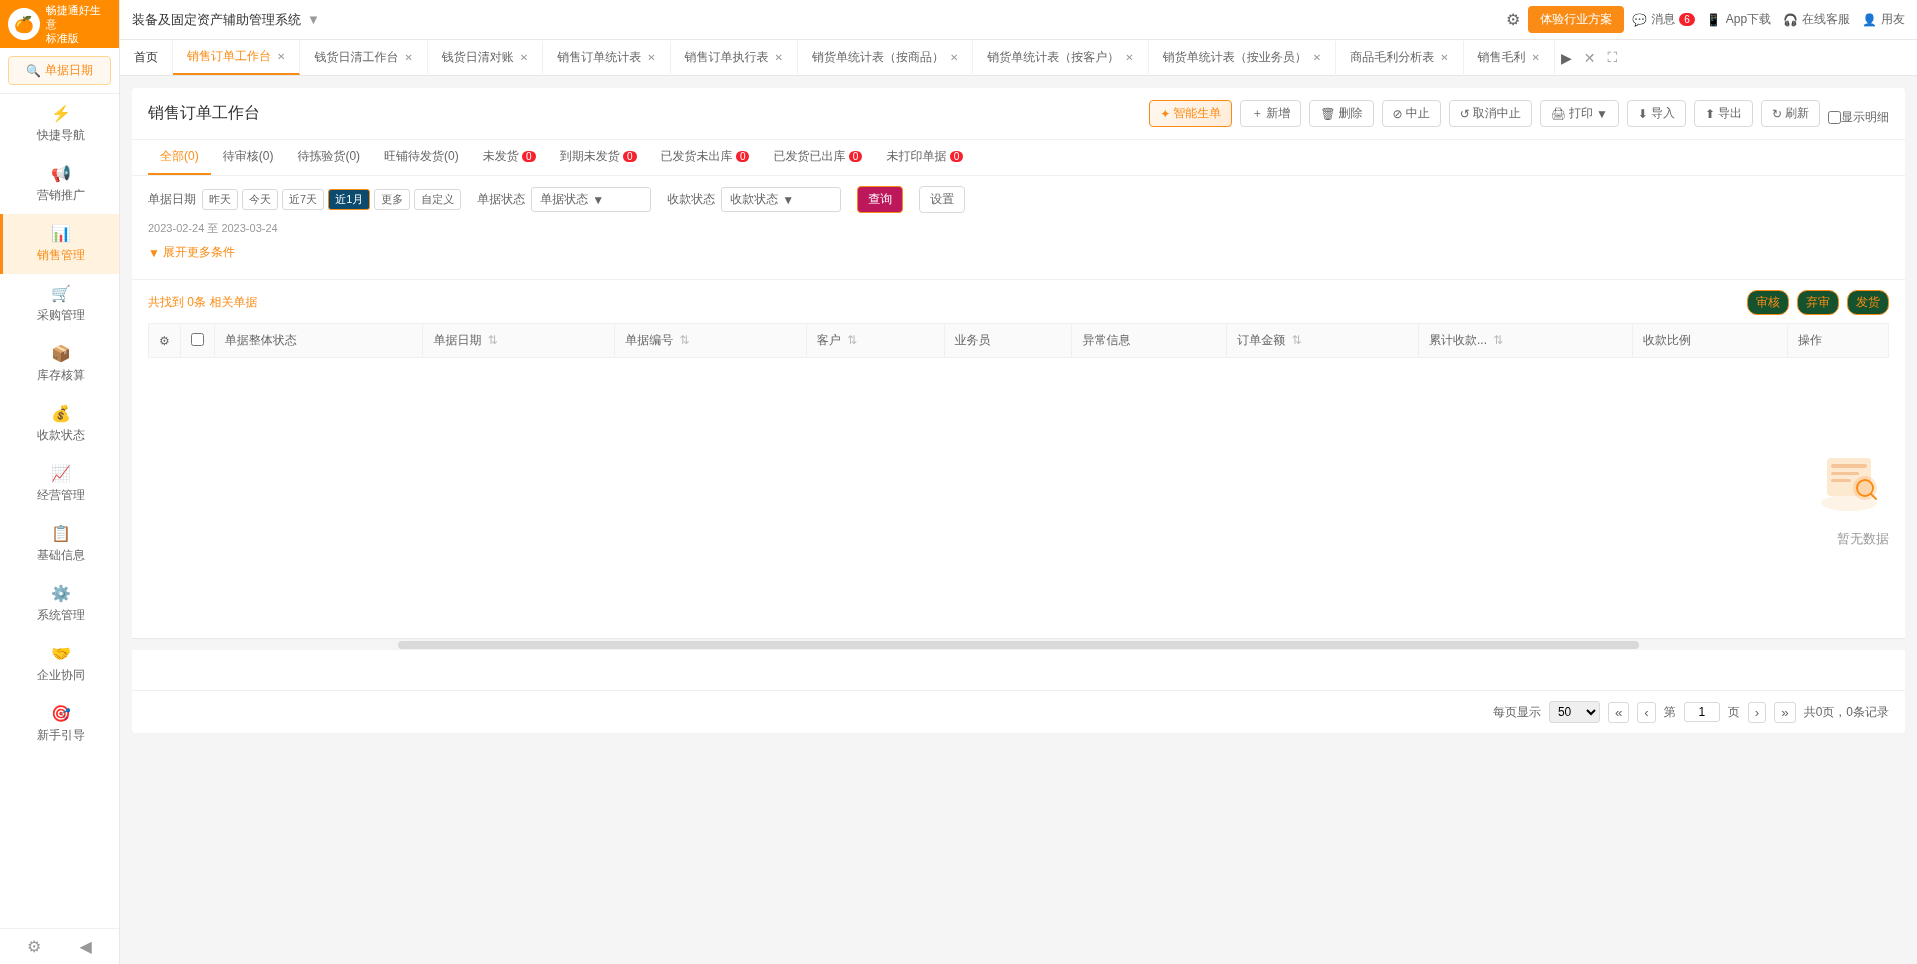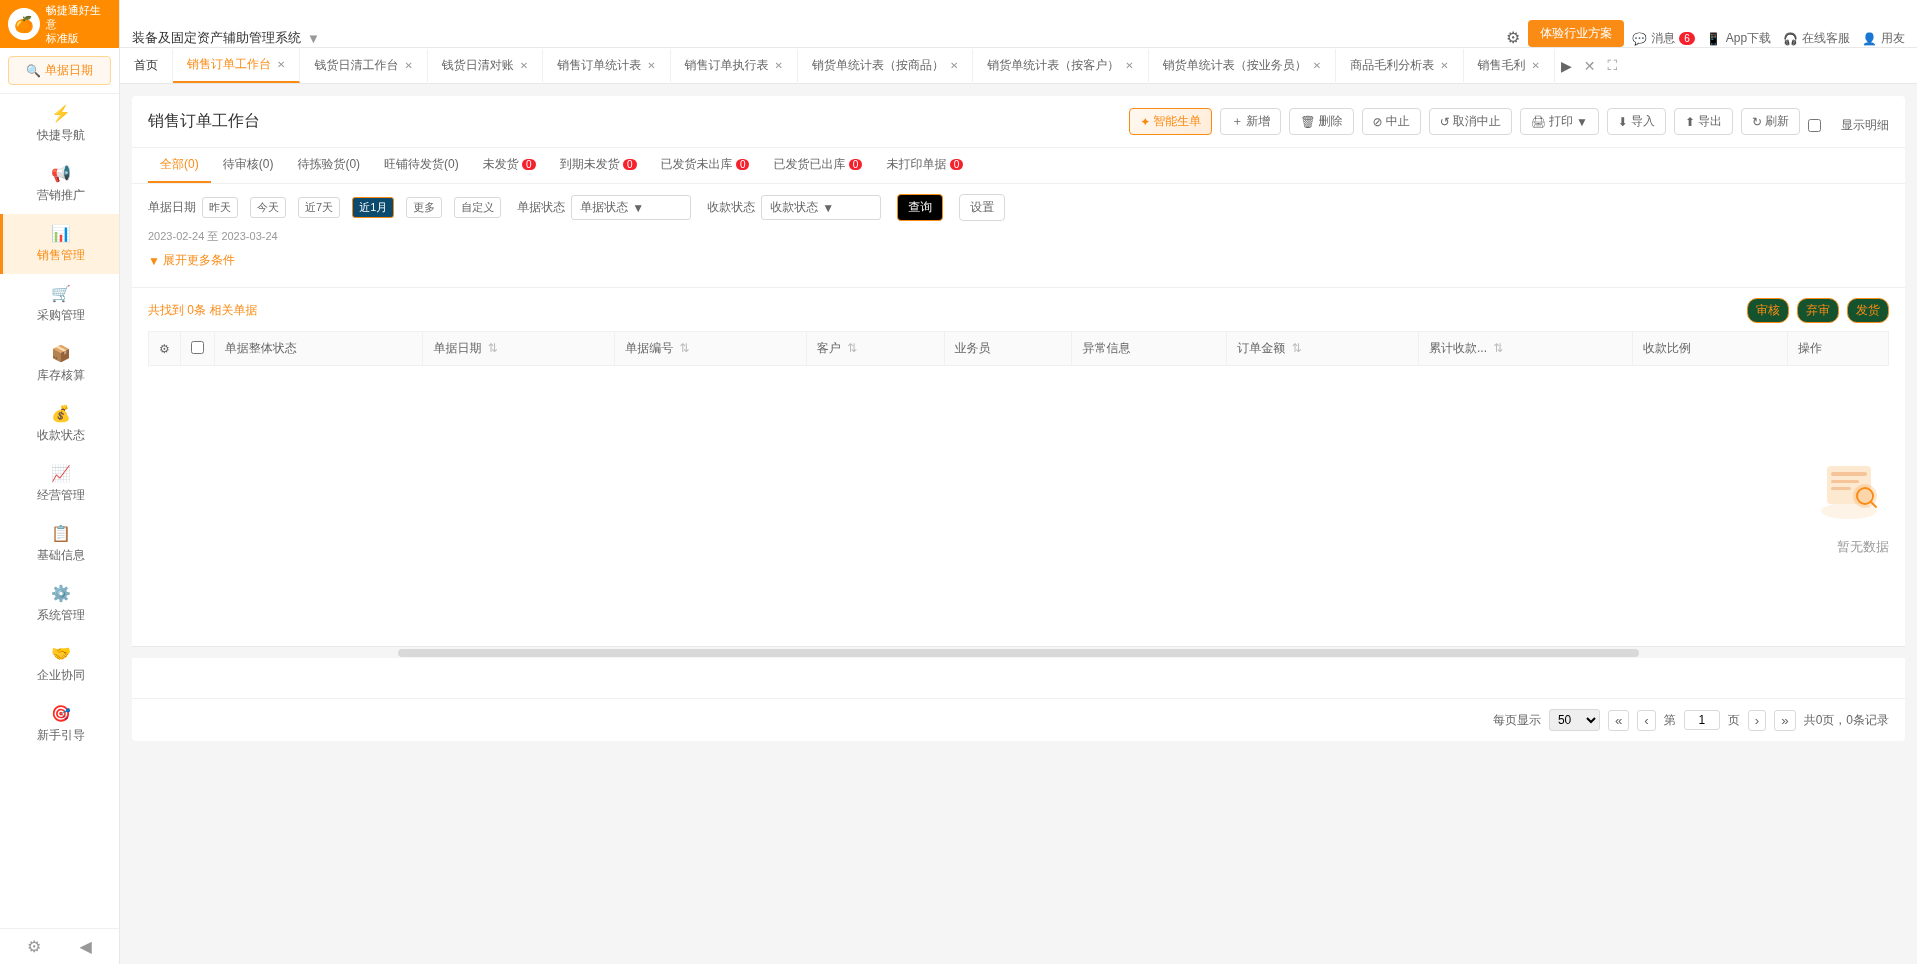--- a/index.html
+++ b/index.html
@@ -15,21 +15,21 @@
     .sidebar-item { padding: 10px 8px; display: flex; flex-direction: column; align-items: center; gap: 4px; cursor: pointer; color: #666; font-size: 12px; border-left: 3px solid transparent; }
     .sidebar-item.active { background: #fff3e0; color: #fa8c16; border-left-color: #fa8c16; }
     .sidebar-item-icon { font-size: 16px; }
     .sidebar-bottom { margin-top: auto; border-top: 1px solid #f0f0f0; padding: 8px; display: flex; justify-content: space-around; }
     .sidebar-bottom-btn { cursor: pointer; color: #999; font-size: 16px; }
 
     
     .main { flex: 1; display: flex; flex-direction: column; overflow: hidden; }
 
     
-    .topbar { height: 48px; background: #fff; border-bottom: 1px solid #e8e8e8; display: flex; align-items: flex-end; padding: 0 12px; gap: 8px; flex-shrink: 0; }
+    .topbar { height: 40px; background: #fff; border-bottom: 1px solid #e8e8e8; display: flex; align-items: center; padding: 0 12px; gap: 8px; flex-shrink: 0; }
     .topbar-title { font-size: 13px; color: #333; flex: 1; display: flex; align-items: center; gap: 6px; }
     .topbar-dropdown { color: #999; cursor: pointer; }
     .topbar-solution-btn { background: #fa8c16; color: #fff; border: none; border-radius: 4px; padding: 5px 12px; font-size: 12px; cursor: pointer; }
     .topbar-right { display: flex; align-items: center; gap: 12px; color: #666; font-size: 12px; }
     .topbar-right-item { display: flex; align-items: center; gap: 4px; cursor: pointer; }
     .badge { background: #f5222d; color: #fff; border-radius: 10px; padding: 1px 5px; font-size: 10px; }
     .gear-btn { cursor: pointer; color: #666; font-size: 16px; }
 
     
     .tabbar { background: #fff; border-bottom: 1px solid #e8e8e8; display: flex; align-items: center; flex-shrink: 0; overflow: hidden; }
@@ -43,37 +43,37 @@
 
     
     .content { flex: 1; overflow: auto; padding: 12px; background: #f5f5f5; }
     .content-panel { background: #fff; border-radius: 4px; }
 
     
     .page-header { display: flex; align-items: center; justify-content: space-between; padding: 12px 16px; border-bottom: 1px solid #f0f0f0; }
     .page-title { font-size: 16px; font-weight: 500; color: #333; }
     .page-actions { display: flex; align-items: center; gap: 8px; }
     .action-btn { padding: 4px 10px; border: 1px solid #d9d9d9; background: #fff; border-radius: 4px; font-size: 12px; cursor: pointer; color: #666; display: flex; align-items: center; gap: 3px; }
-    .action-btn.primary { background: #000000; color: #fff; border-color: #fa8c16; }
+    .action-btn.primary { background: #be185d; color: #fff; border-color: #fa8c16; }
     .ai-btn { background: linear-gradient(135deg, #fff8f0, #ffecd9); border: 1px solid #fa8c16; color: #fa8c16; padding: 4px 10px; border-radius: 4px; font-size: 12px; cursor: pointer; display: flex; align-items: center; gap: 3px; }
-    .checkbox-display { display: flex; align-items: center; gap: 20px; font-size: 12px; color: #666; margin-top: 8px; }
+    .checkbox-display { display: flex; align-items: center; gap: 0; font-size: 12px; color: #666; margin-top: 8px; }
 
     
     .sub-tabs { display: flex; padding: 0 16px; border-bottom: 1px solid #f0f0f0; }
     .sub-tab { padding: 8px 12px; font-size: 12px; cursor: pointer; color: #666; border-bottom: 2px solid transparent; }
     .sub-tab.active { color: #fa8c16; border-bottom-color: #fa8c16; }
     .sub-tab-count { color: #fa8c16; }
     .sub-tab-count.warn { color: #f5222d; background: #f5222d; color: #fff; border-radius: 8px; padding: 0 4px; font-size: 10px; }
 
     
     .filter-area { padding: 10px 16px; border-bottom: 1px solid #f0f0f0; }
     .filter-row { display: flex; align-items: center; gap: 16px; margin-bottom: 8px; flex-wrap: wrap; }
     .filter-item { display: flex; align-items: center; gap: 6px; font-size: 12px; }
     .filter-label { color: #666; white-space: nowrap; }
-    .date-filter { display: flex; gap: 12px; }
+    .date-filter { display: flex; gap: 4px; }
     .date-quick-btn { padding: 2px 6px; border: 1px solid #d9d9d9; border-radius: 3px; cursor: pointer; font-size: 11px; color: #666; background: #fff; }
     .date-quick-btn.active { background: #0c4a6e; color: #fff; border-color: #fa8c16; }
     .date-range-text { color: #999; font-size: 11px; }
     .filter-select { padding: 3px 8px; border: 1px solid #d9d9d9; border-radius: 3px; font-size: 12px; min-width: 120px; color: #666; cursor: pointer; background: #fff; display: flex; align-items: center; gap: 4px; }
     .expand-btn { color: #fa8c16; cursor: pointer; font-size: 12px; display: flex; align-items: center; gap: 3px; }
 
     
     .table-area { padding: 10px 16px; }
     .table-summary { display: flex; align-items: center; justify-content: space-between; margin-bottom: 8px; }
     .table-summary-left { font-size: 12px; color: #666; }

